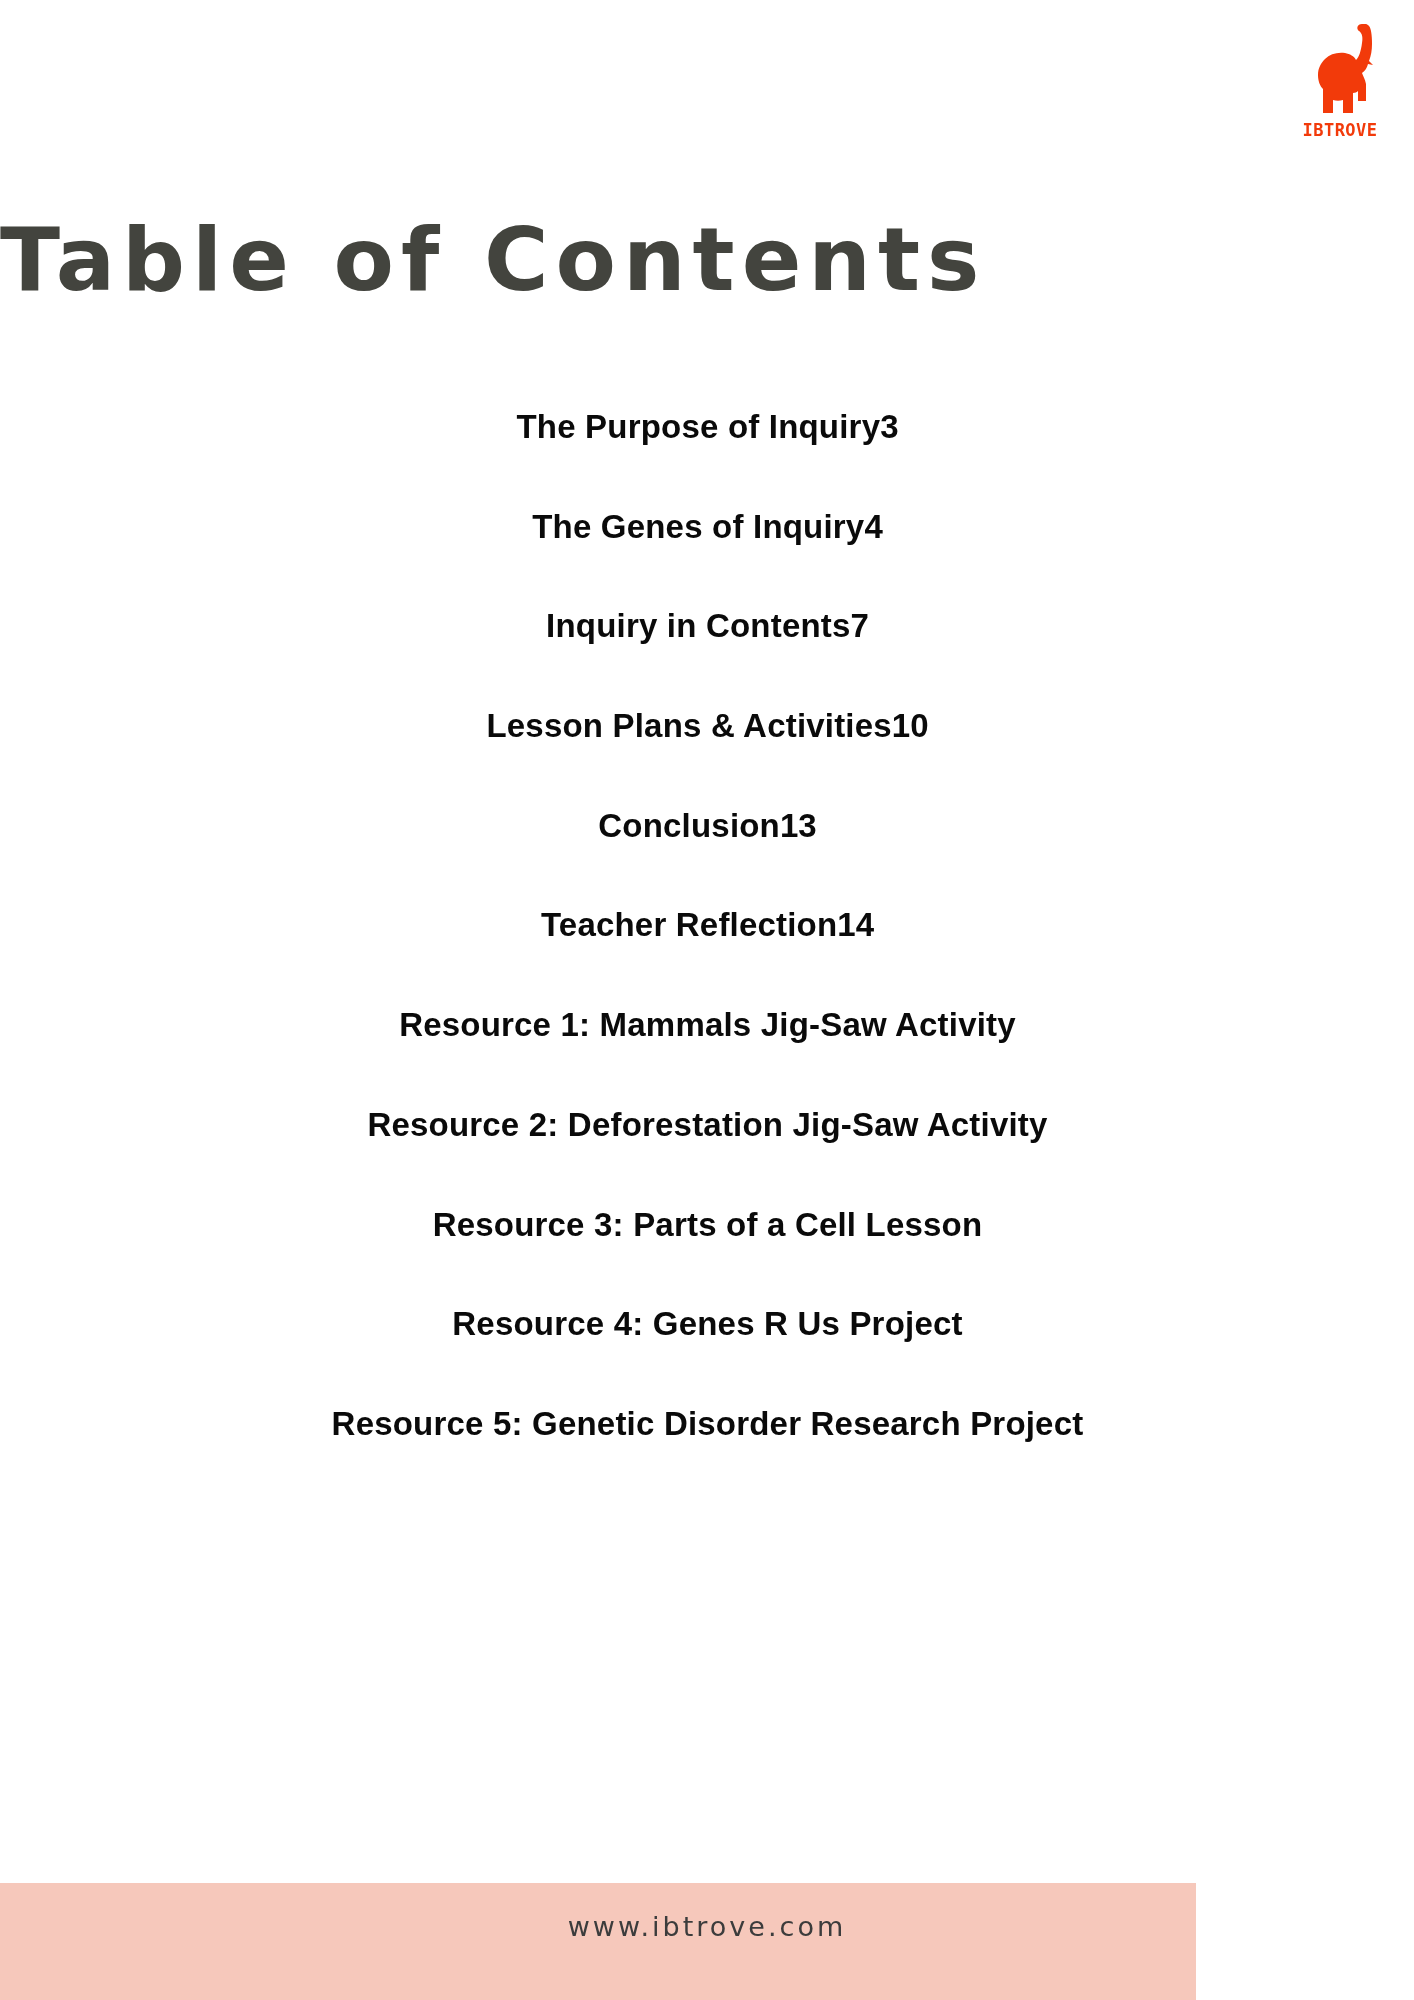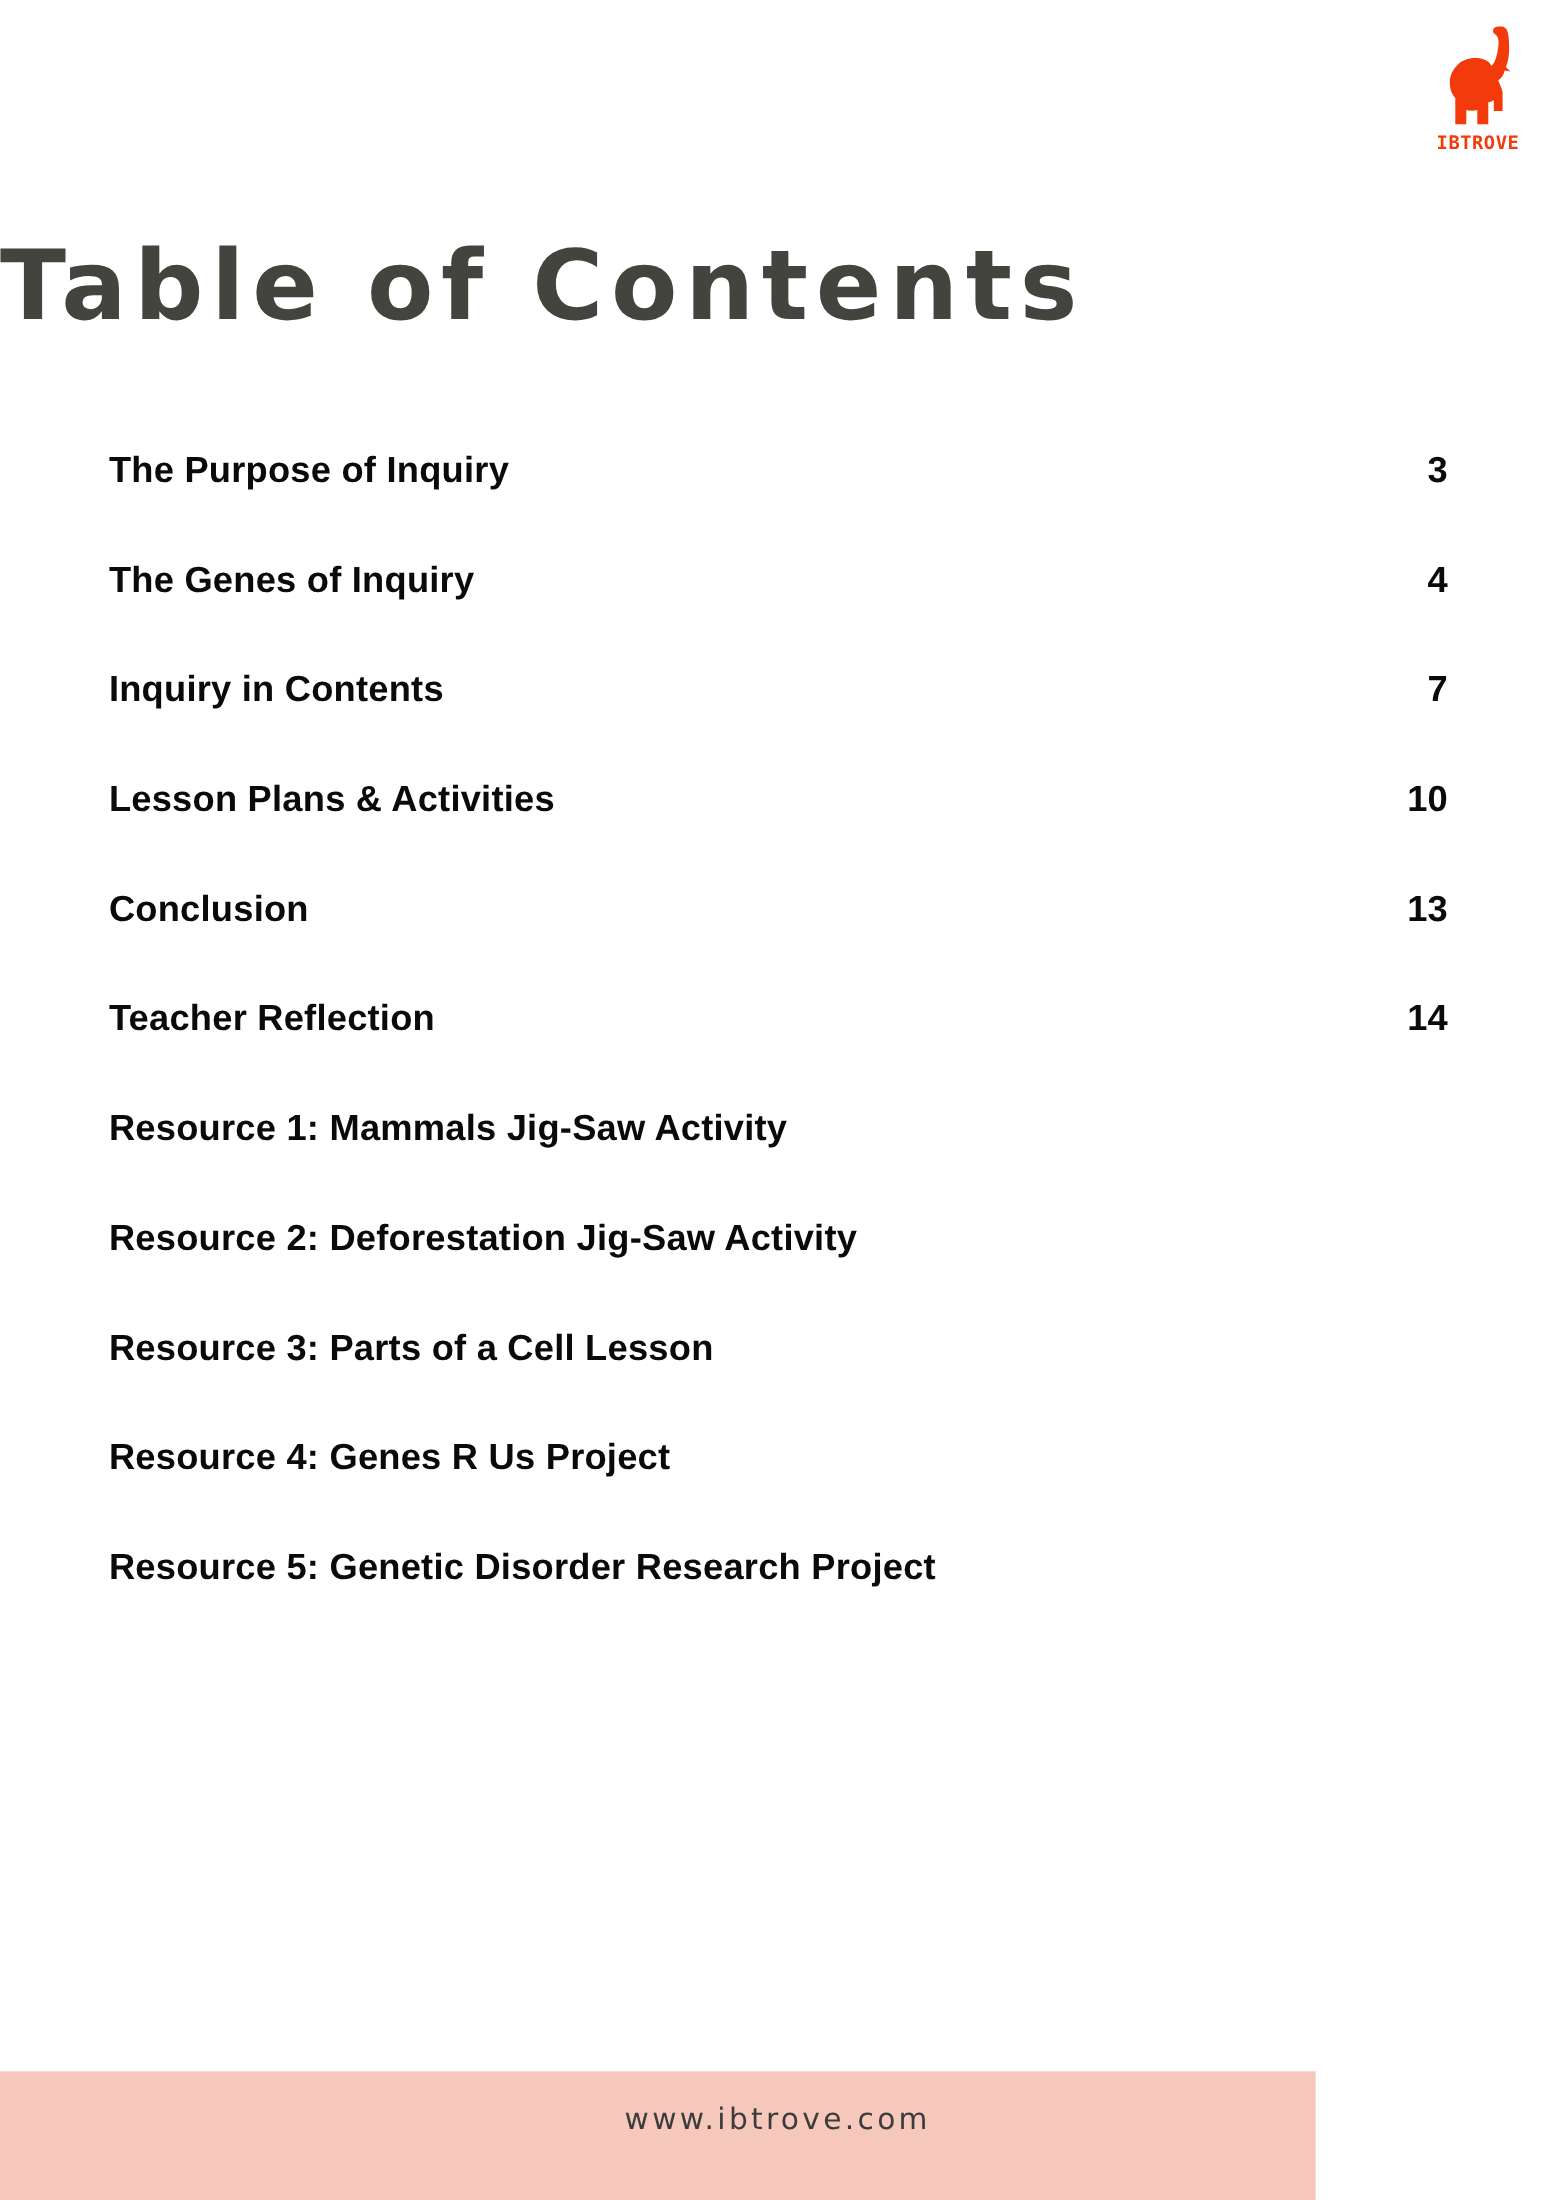--- a/index.html
+++ b/index.html
@@ -1,22 +1,22 @@
 <!DOCTYPE html>
 <html><head>
 <meta charset="utf-8">
 <style>
   html, body { margin: 0; padding: 0; background: #ffffff; }
   body { width: 1414px; height: 2000px; position: relative; overflow: hidden; font-family: "Liberation Sans", sans-serif; }
   .logo { position: absolute; left: 1290px; top: 20px; width: 100px; height: 125px; }
   .logo svg { position: absolute; left: 14px; top: 0; width: 72px; height: 100px; }
-  .logo-text { position: absolute; left: 16px; top: 100px; width: 100px; text-align: left; font-family: "DejaVu Sans Mono", monospace; font-weight: bold; font-size: 17px; color: #f23a0a; letter-spacing: 0.5px; }
+  .logo-text { position: absolute; left: 0; top: 100px; width: 100px; text-align: center; font-family: "DejaVu Sans Mono", monospace; font-weight: bold; font-size: 17px; color: #f23a0a; letter-spacing: 0.5px; }
   .title { position: absolute; left: 0; top: 205px; width: 1414px; text-align: left; font-family: "DejaVu Sans", sans-serif; font-weight: bold; font-size: 88px; color: #43443e; letter-spacing: 7px; margin: 0; line-height: 110px; }
   .toc { position: absolute; left: 99px; top: 405px; width: 1217px; margin: 0; padding: 0; list-style: none; }
-  .toc-row { height: 99.7px; display: flex; justify-content: space-between; align-items: flex-start; font-size: 33px; font-weight: bold; color: #0a0a0a; line-height: 44px; }
+  .toc-row { height: 99.7px; display: flex; justify-content: center; align-items: flex-start; font-size: 33px; font-weight: bold; color: #0a0a0a; line-height: 44px; }
   .toc-title { letter-spacing: 0.2px; }
   .toc-page { text-align: right; }
   .footer { position: absolute; left: 0; top: 1883px; width: 1196px; height: 117px; background: #f6c8bb; }
   .footer-text { position: absolute; left: 0; top: 28px; width: 1414px; text-align: center; font-family: "DejaVu Sans", sans-serif; font-size: 27px; color: #3c3c3c; letter-spacing: 3px; }
 </style>
 </head>
 <body>
 
 <div class="logo">
   <svg viewBox="0 0 72 100">

